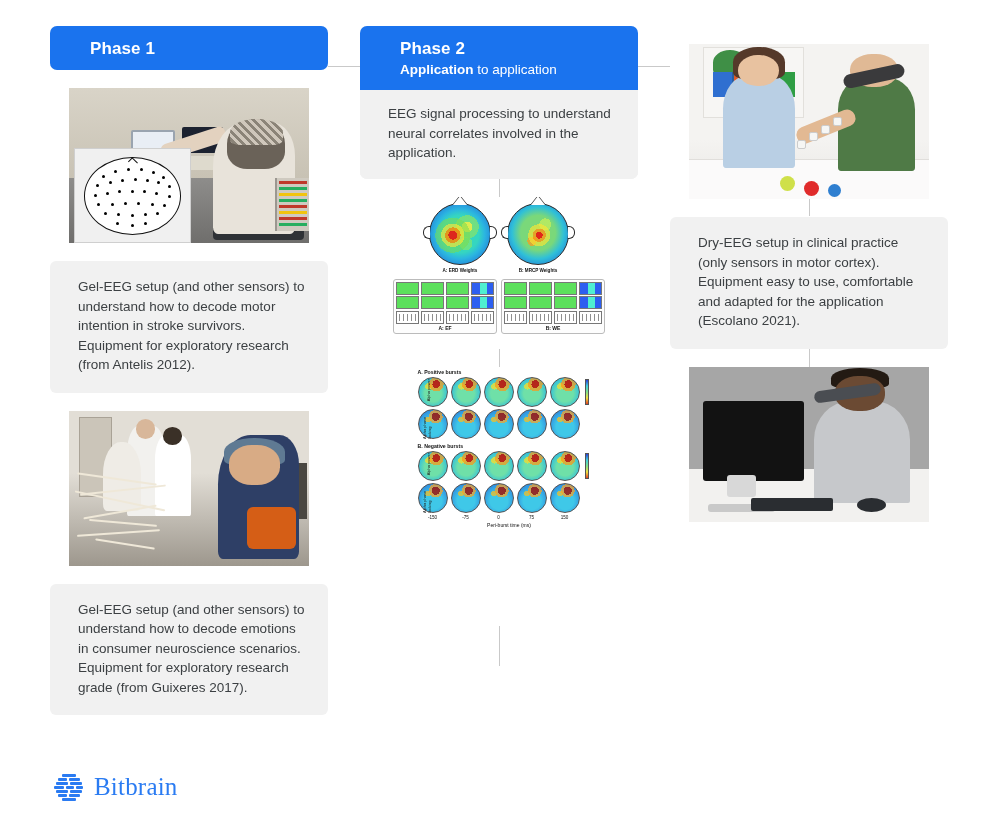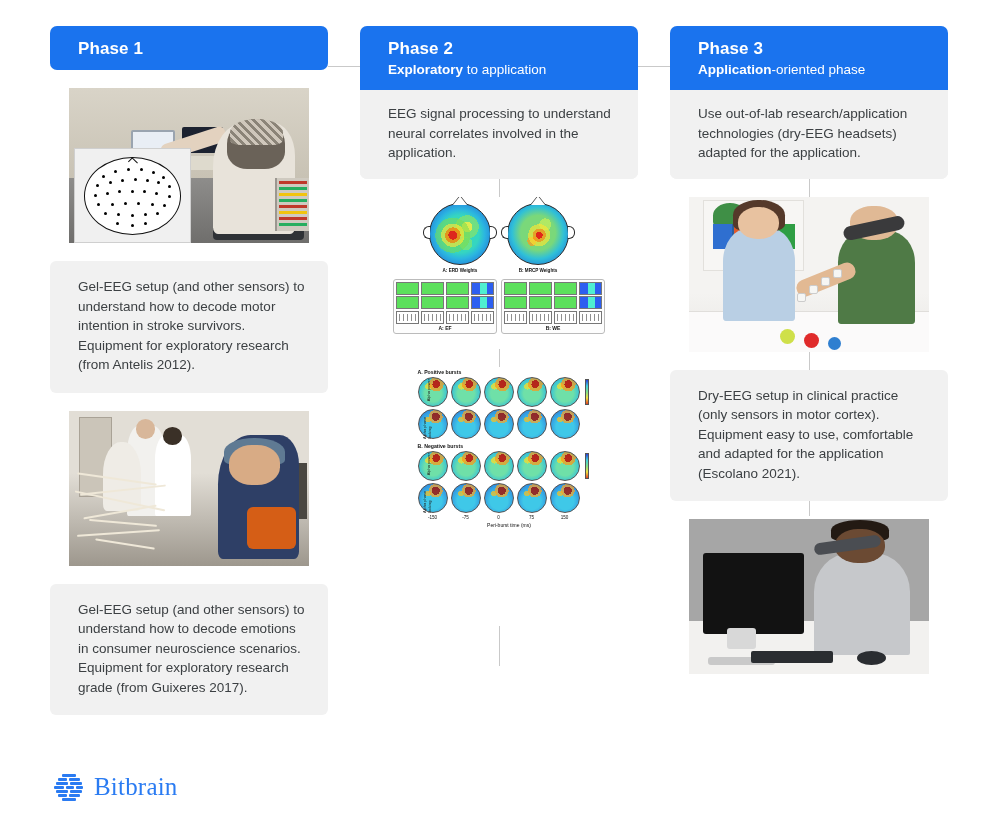--- a/index.html
+++ b/index.html
@@ -40,21 +40,21 @@
   
   .card {
     background: #f1f1f1;
     border-radius: 6px;
     position: relative;
     z-index: 2;
   }
   .header-card { border-radius: 7px; overflow: hidden; box-shadow: 0 0 0 0 transparent; }
   .header-bar {
     background: #1a73ee;
-    padding: 12px 14px 11px 28px;
+    padding: 12px 14px 11px 40px;
     color: #fff;
   }
   .header-bar .ph-title {
     font-size: 17px; font-weight: bold; letter-spacing: .1px;
     line-height: 21px;
   }
   .header-bar .ph-sub {
     font-size: 13.5px; line-height: 19px; margin-top: 1px; font-weight: 400;
     color:#ffffff;
   }
@@ -357,21 +357,21 @@
 
     <div class="column">
       <div class="connector-v" style="top:130px; height:60px;"></div>
       <div class="connector-v" style="top:300px; height:60px;"></div>
       <div class="connector-v" style="top:430px; height:60px;"></div>
       <div class="connector-v" style="top:600px; height:40px;"></div>
 
       <div class="card header-card">
         <div class="header-bar">
           <div class="ph-title">Phase 2</div>
-          <div class="ph-sub"><b>Exploratory</b><span> to application</span></div>
+          <div class="ph-sub"><b>Application</b><span> to application</span></div>
         </div>
         <div class="header-body">EEG signal processing to understand neural correlates involved in the application.</div>
       </div>
 
       <div class="figure-wrap">
         <div class="figure topofig">
           <div style="display:flex; gap:16px; justify-content:center; padding-top:6px;">
             <div>
               <div class="topo" style="width:62px;height:62px;">
                 <div class="nose"></div>
@@ -486,27 +486,20 @@
         </div>
       </div>
 
     </div>
 
     <div class="column">
       <div class="connector-v" style="top:130px; height:60px;"></div>
       <div class="connector-v" style="top:300px; height:60px;"></div>
       <div class="connector-v" style="top:430px; height:60px;"></div>
 
-      <div class="card header-card">
-        <div class="header-bar">
-          <div class="ph-title">Phase 3</div>
-          <div class="ph-sub"><b>Application</b><span>-oriented phase</span></div>
-        </div>
-        <div class="header-body">Use out-of-lab research/application technologies (dry-EEG headsets) adapted for the application.</div>
-      </div>
 
       <div class="figure-wrap">
         <div class="figure photo clinic">
           <div class="shelf"></div>
           <div class="plant"></div>
             <div class="pot"></div>
           <div class="books">
               <i></i>
               <i></i>
               <i></i>

